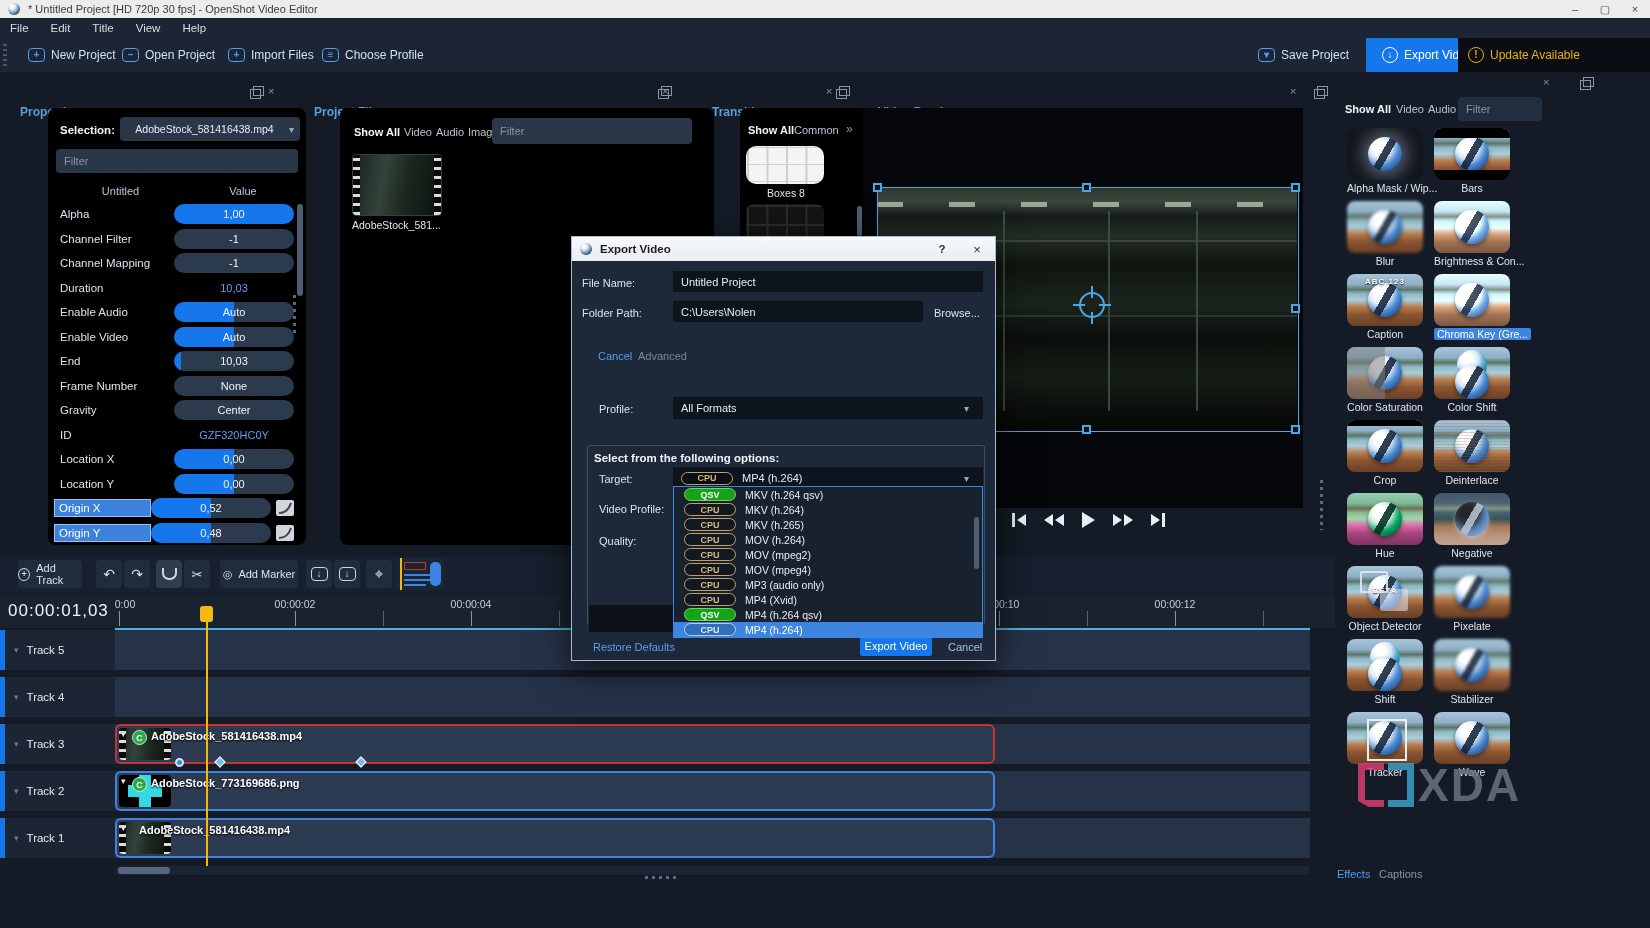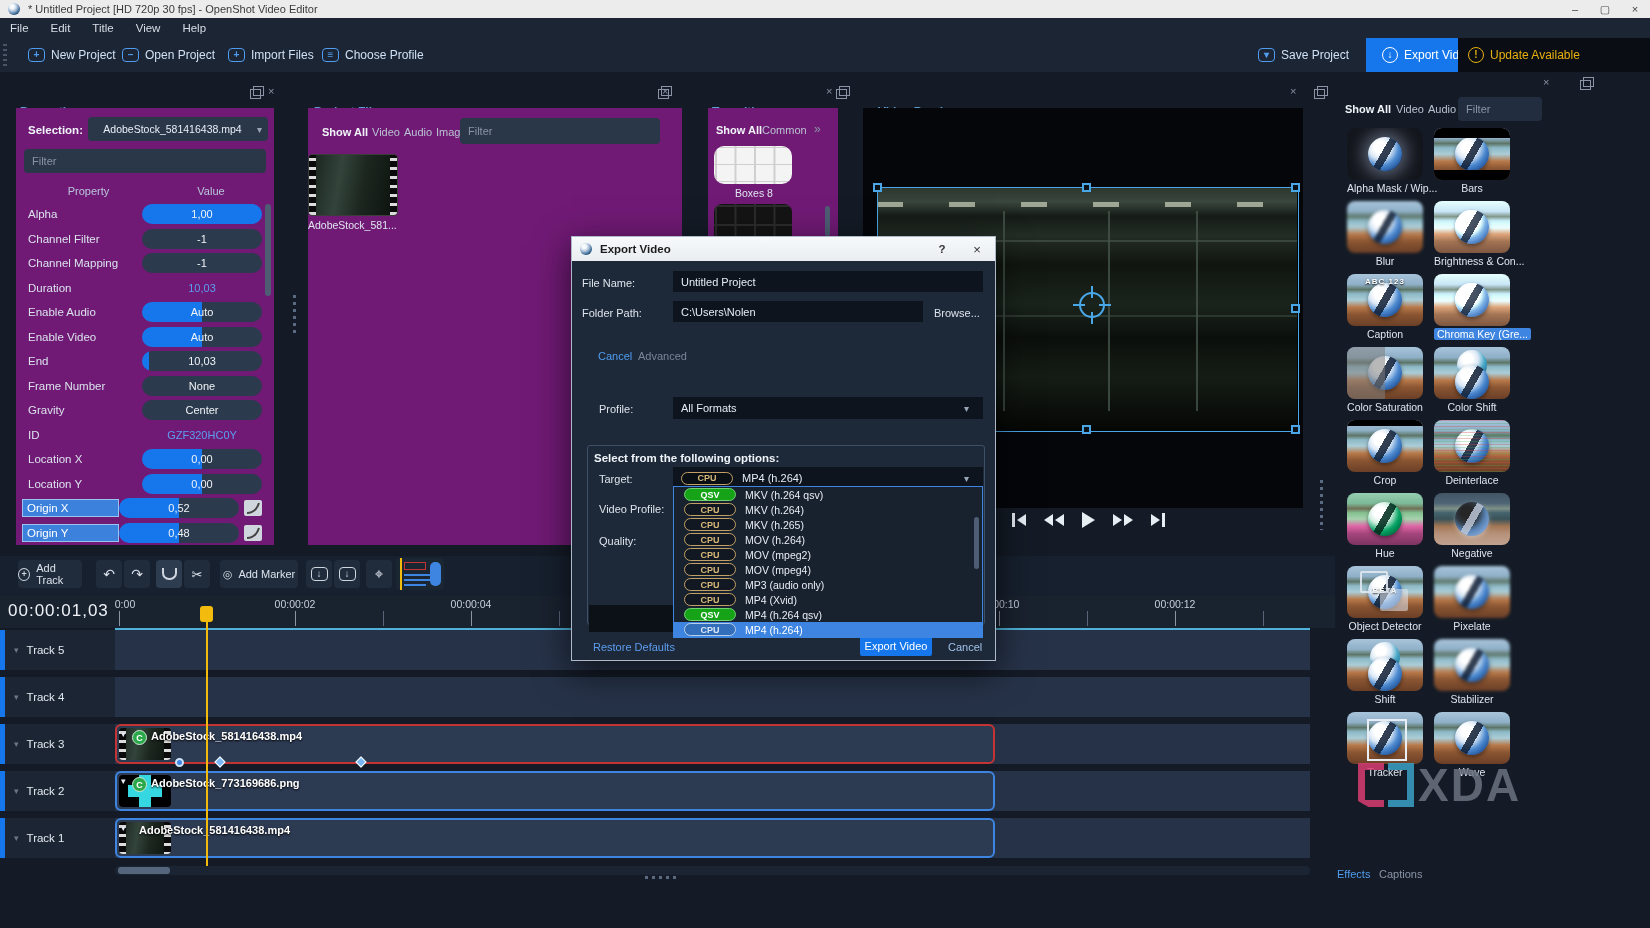--- a/index.html
+++ b/index.html
@@ -26,21 +26,21 @@
   #exportbtn .circic{border-color:#fff;color:#fff;}
   #updatearea{background:#0a0e14;color:#e8b00e;}
   #updatearea .circic{border-color:#e8b00e;color:#e8b00e;}
   .dragdots{width:4px;height:22px;background:repeating-linear-gradient(180deg,#4a5668 0 2px,transparent 2px 5px);}
 
   
   .ptitle{color:#5d9fd4;font-weight:bold;font-size:12px;margin-top:20px;}
   .pic{color:#8a94a6;font-size:11px;}
   .float-ic{width:9px;height:8px;border:1px solid #8a94a6;position:relative;display:inline-block;}
   .float-ic::after{content:"";position:absolute;left:2px;top:-4px;width:9px;height:8px;border:1px solid #8a94a6;}
-  .card{position:absolute;background:#701a75;border-radius:0;}
+  .card{position:absolute;background:#000000;border-radius:8px;margin-left:32px;}
   .inp{background:#2a3749;border-radius:4px;color:#e6ecf5;border:none;outline:none;
        font-family:"Liberation Sans",sans-serif;font-size:11px;padding:0 8px;box-sizing:border-box;}
   .inp::placeholder{color:#8a94a6;}
   .combo{background:#2a3749;border-radius:4px;display:flex;align-items:center;color:#e8eef6;}
   .chev{color:#9aa6b8;font-size:10px;margin-left:auto;padding-right:6px;}
 
   
   .prow{display:flex;align-items:center;height:24.5px;padding-left:12px;box-sizing:border-box;}
   .plabel{width:118px;color:#dbe2ec;font-size:11.5px;}
   .row-sel .plabel{background:#3c82dd;border:1px solid #9cc3ef;color:#fff;padding:2px 4px;margin-left:-6px;width:116px;}
@@ -237,21 +237,21 @@
   <span class="float-ic abs" style="left:250px;top:89px;"></span>
   <span class="abs pic" style="left:268px;top:85px;">×</span>
 
   <div class="card" style="left:16px;top:108px;width:258px;height:437px;">
     <span class="abs" style="left:12px;top:16px;font-weight:bold;color:#f0f4f9;font-size:11.5px;">Selection:</span>
     <div class="combo abs" style="left:72px;top:9px;width:180px;height:24px;">
       <span style="flex:1;text-align:center;font-size:10.5px;">AdobeStock_581416438.mp4</span>
       <span class="chev">▾</span>
     </div>
     <input class="inp abs" style="left: 8px; top: 41px; width: 242px; height: 24px;" placeholder="Filter">
-    <span class="abs" style="left:0;top:77px;width:145px;text-align:center;color:#b9c6da;">Property</span>
+    <span class="abs" style="left:0;top:77px;width:145px;text-align:center;color:#b9c6da;">Untitled</span>
     <span class="abs" style="left:145px;top:77px;width:100px;text-align:center;color:#b9c6da;">Value</span>
 
     <div class="abs" style="left:0;top:94px;width:246px;height:343px;overflow:hidden;">
       <div class="prow">
         <span class="plabel">Alpha</span>
         <span class="pill pv-full">1,00</span>
       </div>
       <div class="prow">
         <span class="plabel">Channel Filter</span>
         <span class="pill pv-dark">-1</span>
@@ -319,21 +319,21 @@
   <div class="abs ptitle" style="left:314px;top:85px;">Project Files</div>
   <span class="float-ic abs" style="left:644px;top:89px;"></span>
   <span class="abs pic" style="left:662px;top:85px;">×</span>
 
   <div class="card" style="left:308px;top:108px;width:374px;height:437px;">
     <span class="abs" style="left:14px;top:18px;font-weight:bold;color:#f0f4f9;">Show All</span>
     <span class="abs" style="left:64px;top:18px;color:#b9c3d2;">Video</span>
     <span class="abs" style="left:96px;top:18px;color:#b9c3d2;">Audio</span>
     <span class="abs" style="left:128px;top:18px;color:#b9c3d2;">Image</span>
     <input class="inp abs" style="left: 152px; top: 10px; width: 200px; height: 26px;" placeholder="Filter">
-    <div class="abs" style="left:0;top:46px;width:68px;">
+    <div class="abs" style="left:12px;top:46px;width:68px;">
       <div class="film" style="width:88px;height:60px;border-radius:4px;border:1px solid #3c3c3c;"></div>
       <div style="text-align:center;margin-top:3px;font-size:10.5px;color:#dfe5ee;">AdobeStock_581...</div>
     </div>
   </div>
 
   
   <div class="abs ptitle" style="left:712px;top:85px;">Transitions</div>
   <span class="float-ic abs" style="left:808px;top:89px;"></span>
   <span class="abs pic" style="left:826px;top:85px;">×</span>
 

